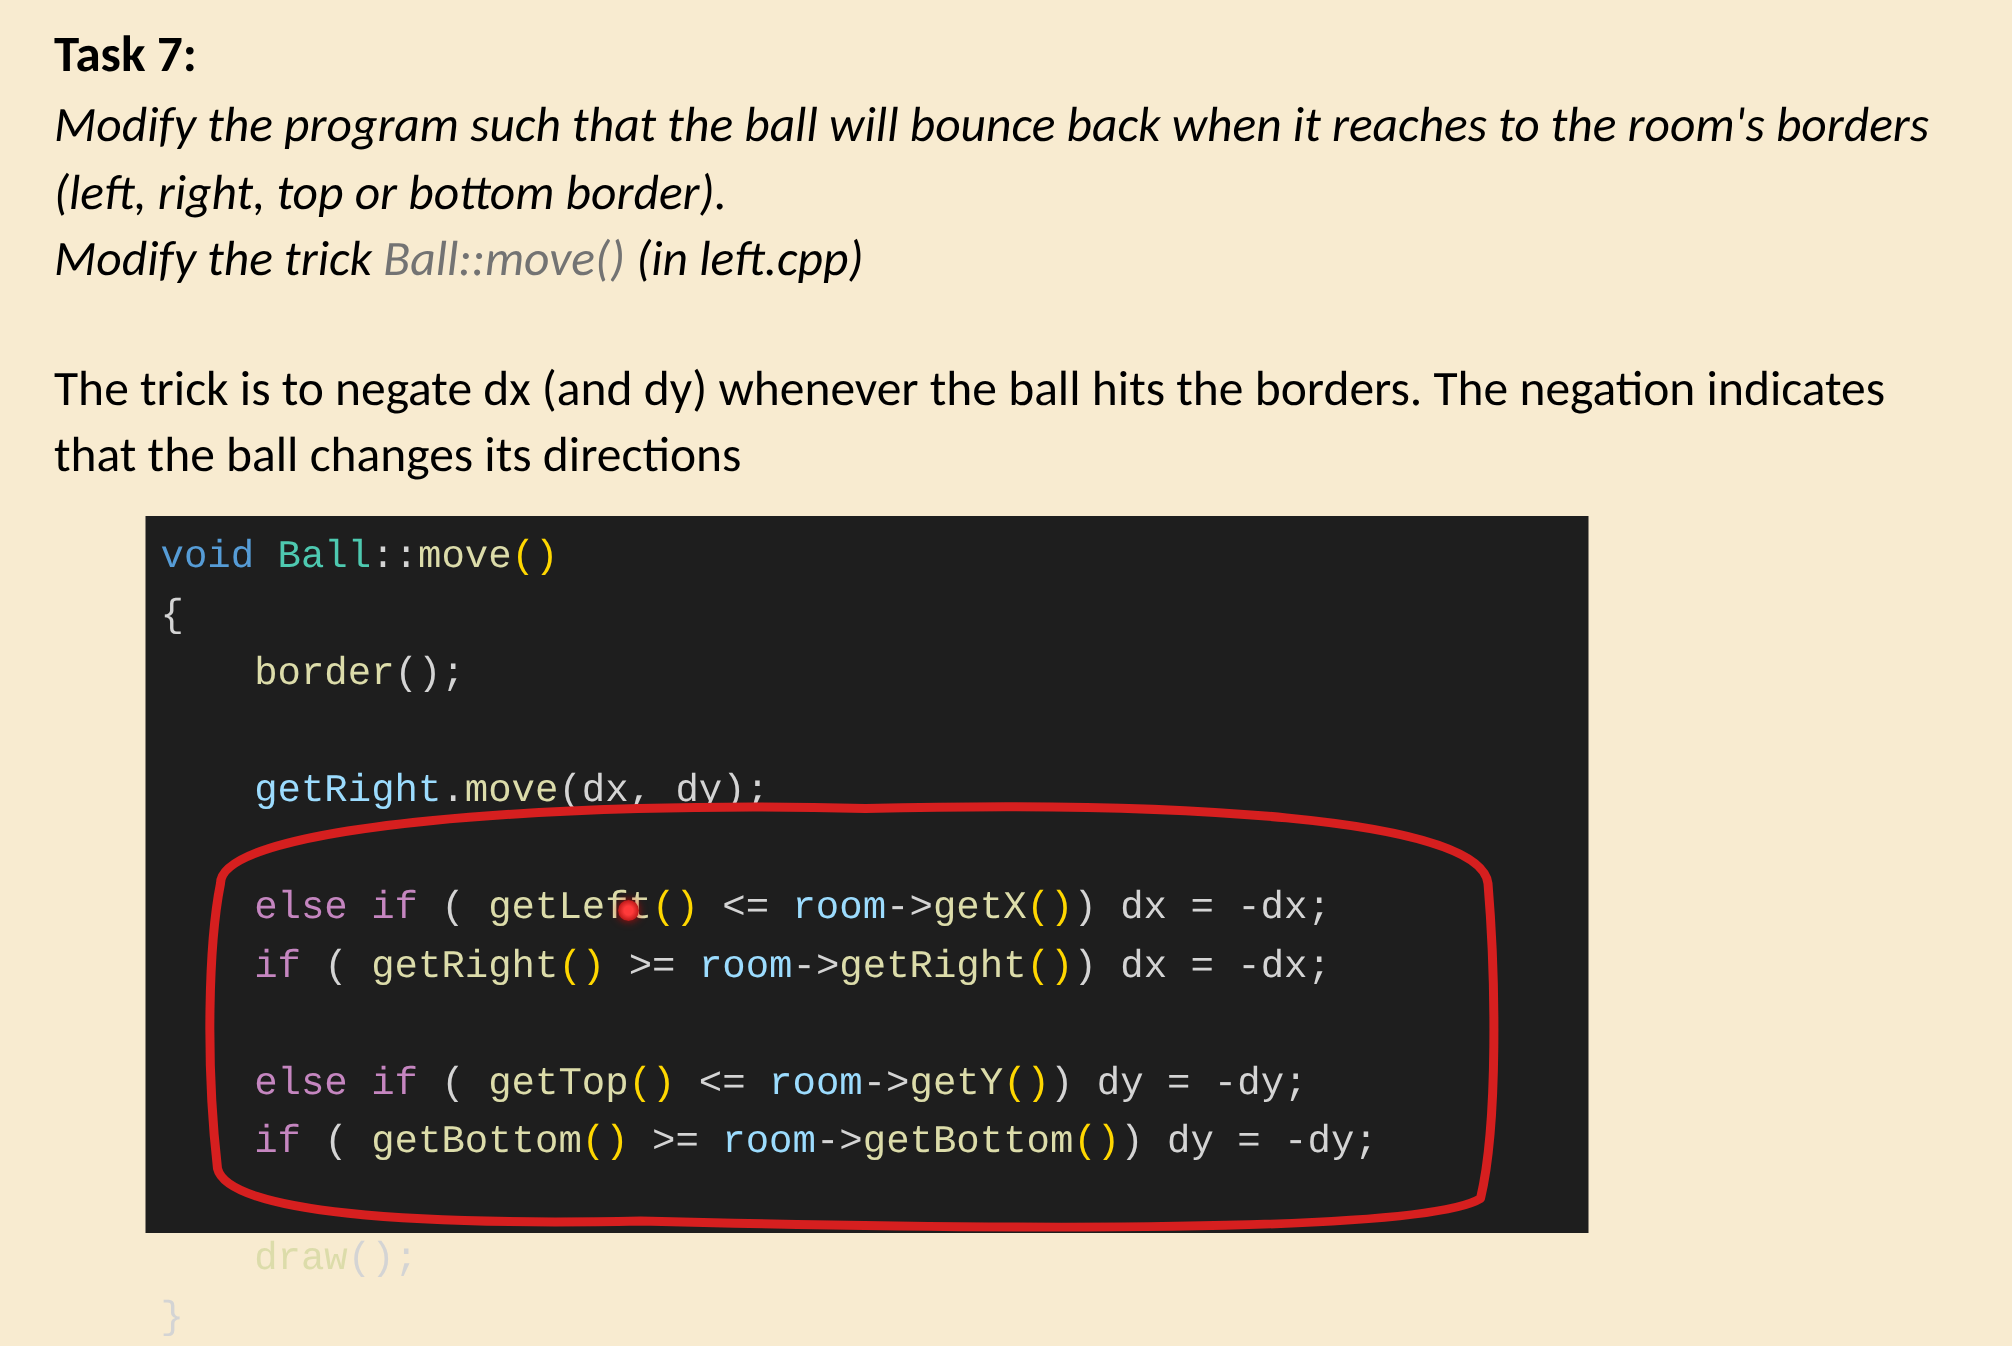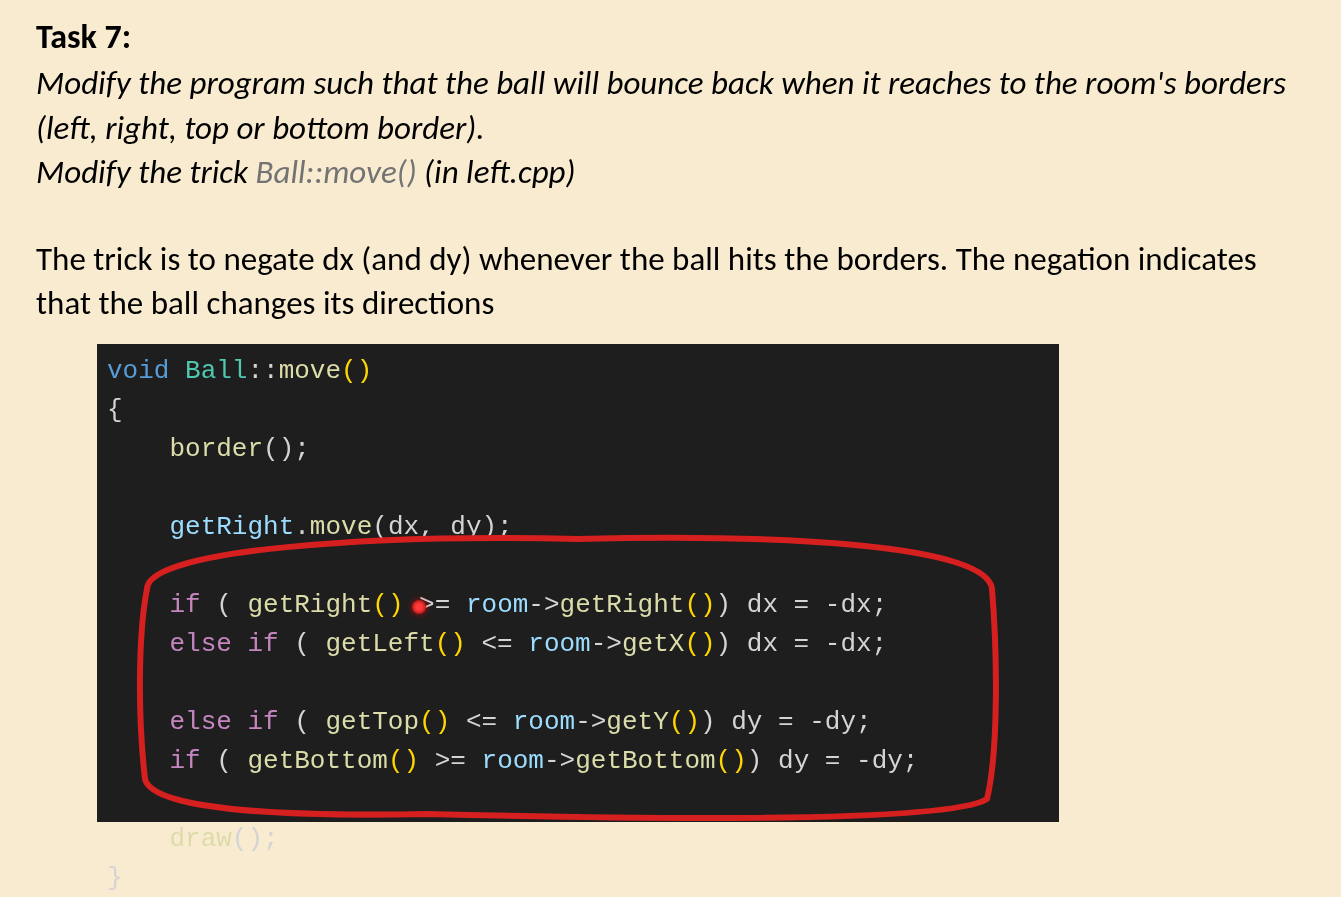--- a/index.html
+++ b/index.html
@@ -90,22 +90,22 @@
   </div>
   <div class="task-trick">The trick is to negate dx (and dy) whenever the ball hits the borders. The negation indicates that the ball changes its directions</div>
 
   <div class="code-block">
     <div class="code-line"><span class="kw">void</span><span class="cls"> Ball</span><span class="op">::</span><span class="fn">move</span><span class="paren">()</span></div>
     <div class="code-line"><span class="punct">{</span></div>
     <div class="code-line"><span>    </span><span class="fn">border</span><span class="punct">();</span></div>
     <div class="code-line"> </div>
     <div class="code-line"><span>    </span><span class="var">getRight</span><span class="punct">.</span><span class="fn">move</span><span class="punct">(dx, dy);</span></div>
     <div class="code-line"> </div>
+    <div class="code-line"><span>    </span><span class="ctrl">else if</span><span class="punct"> ( </span><span class="fn">getLeft</span><span class="paren">()</span><span class="punct"> &lt;= </span><span class="var">room</span><span class="punct">-&gt;</span><span class="fn">getX</span><span class="paren">()</span><span class="punct">) dx = -dx;</span></div>
     <div class="code-line"><span>    </span><span class="ctrl">if</span><span class="punct"> ( </span><span class="fn">getRight</span><span class="paren">()</span><span class="punct"> &gt;= </span><span class="var">room</span><span class="punct">-&gt;</span><span class="fn">getRight</span><span class="paren">()</span><span class="punct">) dx = -dx;</span></div>
-    <div class="code-line"><span>    </span><span class="ctrl">else if</span><span class="punct"> ( </span><span class="fn">getLeft</span><span class="paren">()</span><span class="punct"> &lt;= </span><span class="var">room</span><span class="punct">-&gt;</span><span class="fn">getX</span><span class="paren">()</span><span class="punct">) dx = -dx;</span></div>
     <div class="code-line"> </div>
     <div class="code-line"><span>    </span><span class="ctrl">else if</span><span class="punct"> ( </span><span class="fn">getTop</span><span class="paren">()</span><span class="punct"> &lt;= </span><span class="var">room</span><span class="punct">-&gt;</span><span class="fn">getY</span><span class="paren">()</span><span class="punct">) dy = -dy;</span></div>
     <div class="code-line"><span>    </span><span class="ctrl">if</span><span class="punct"> ( </span><span class="fn">getBottom</span><span class="paren">()</span><span class="punct"> &gt;= </span><span class="var">room</span><span class="punct">-&gt;</span><span class="fn">getBottom</span><span class="paren">()</span><span class="punct">) dy = -dy;</span></div>
     <div class="code-line"> </div>
     <div class="code-line"><span>    </span><span class="fn">draw</span><span class="punct">();</span></div>
     <div class="code-line"><span class="punct">}</span></div>
 
     <div class="highlight-circle" style="left:30px; top:185px;">
       <svg width="880" height="300">
         <path d="M 20 60 

